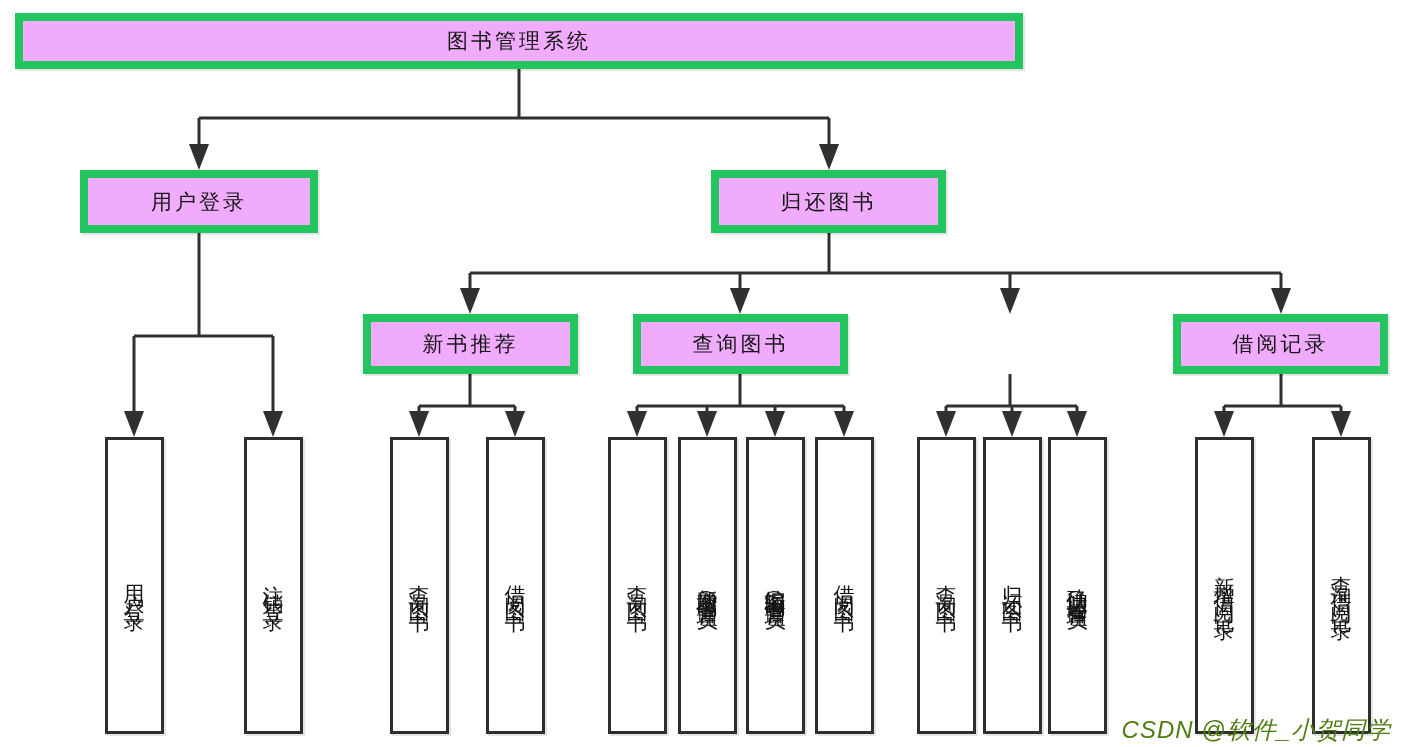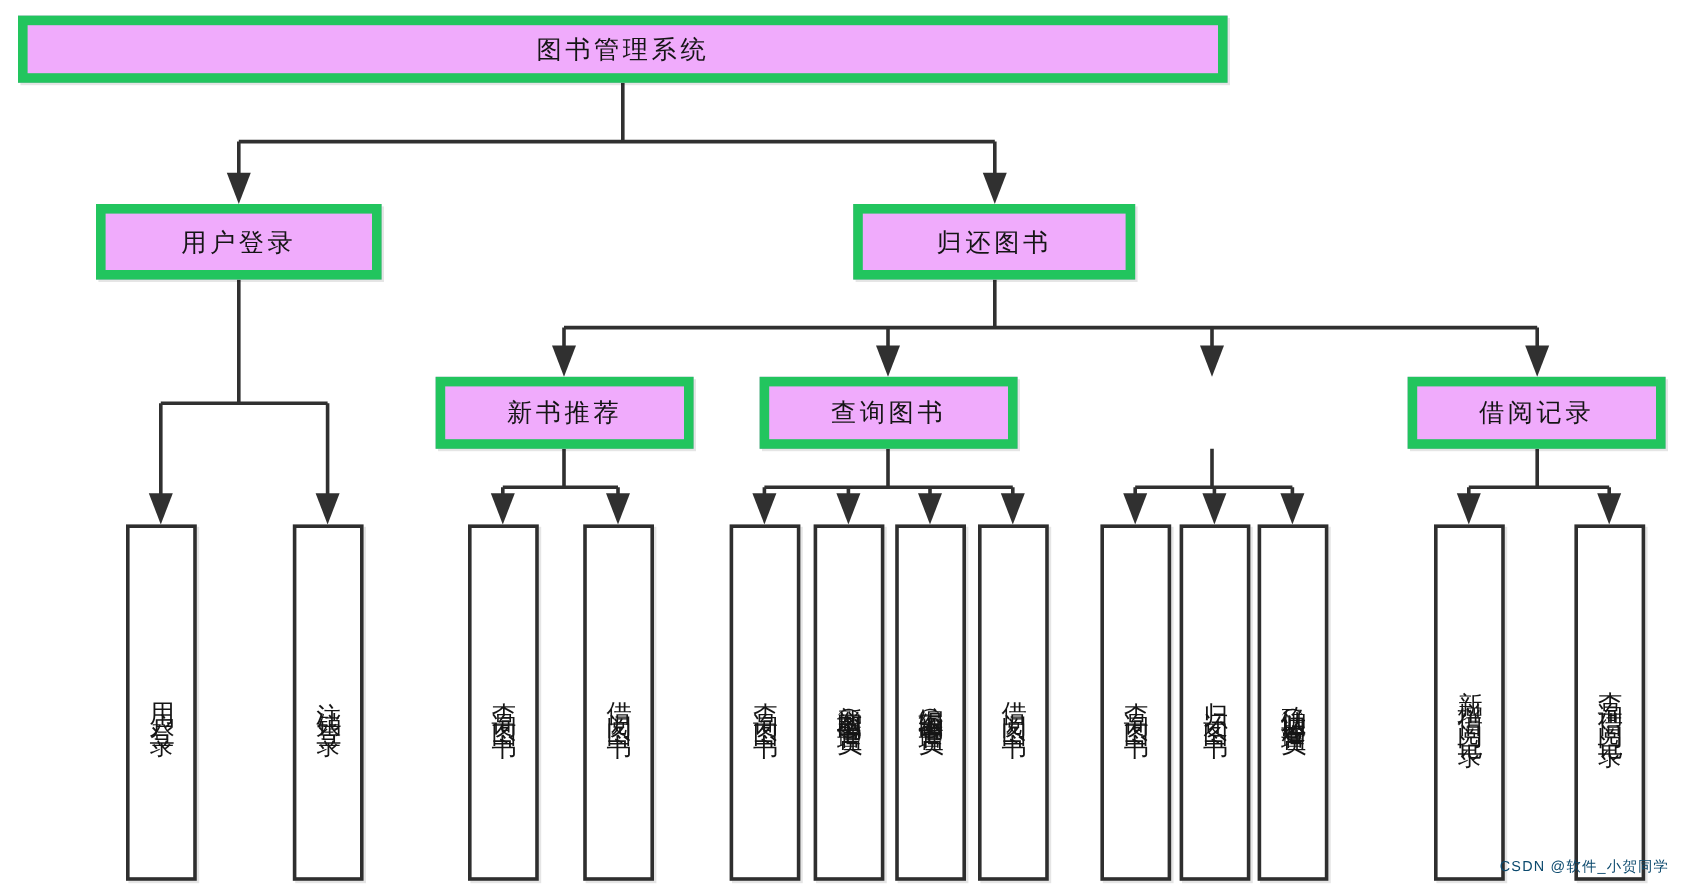--- a/index.html
+++ b/index.html
@@ -35,24 +35,25 @@
     text-orientation:mixed;
     font-size:21px;
     letter-spacing:9px;
     line-height:1;
     color:#151515;
   }
   .leaf.long span{letter-spacing:3px;}
   #watermark{
     position:absolute;
     top:714px;right:14px;
-    font-size:12px;
-    color:#0c4a6e;
+    font-size:24px;
+    color:#4d7c0f;
     letter-spacing:1px;
     white-space:nowrap;
+    font-style:italic;
   }
 </style>
 </head>
 <body>
 
 <div id="stage">
 
   <svg id="connectors" width="1405" height="747" viewBox="0 0 1405 747">
 
     <path d="M519 69 V118 M199 118 H829 M199 118 V146 M829 118 V146" stroke="#303030" stroke-width="3" fill="none"></path>

